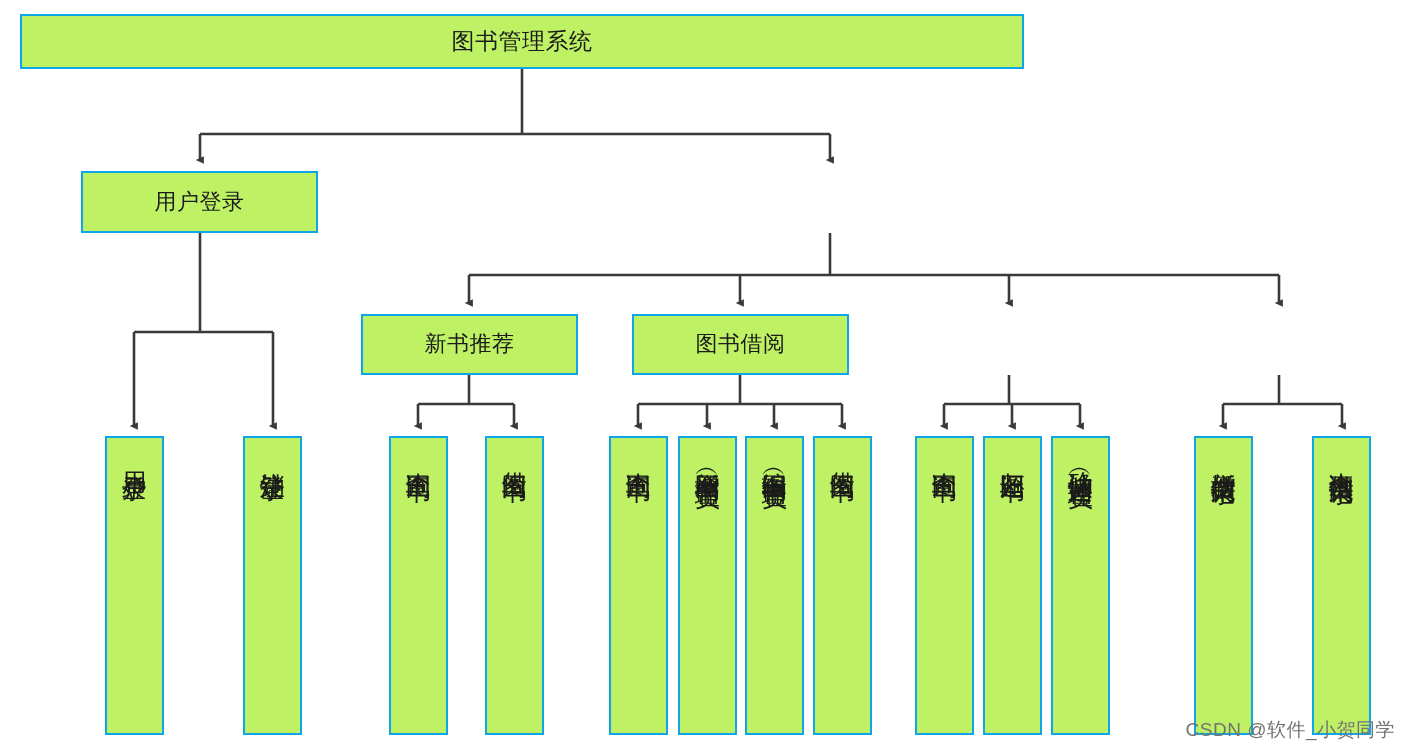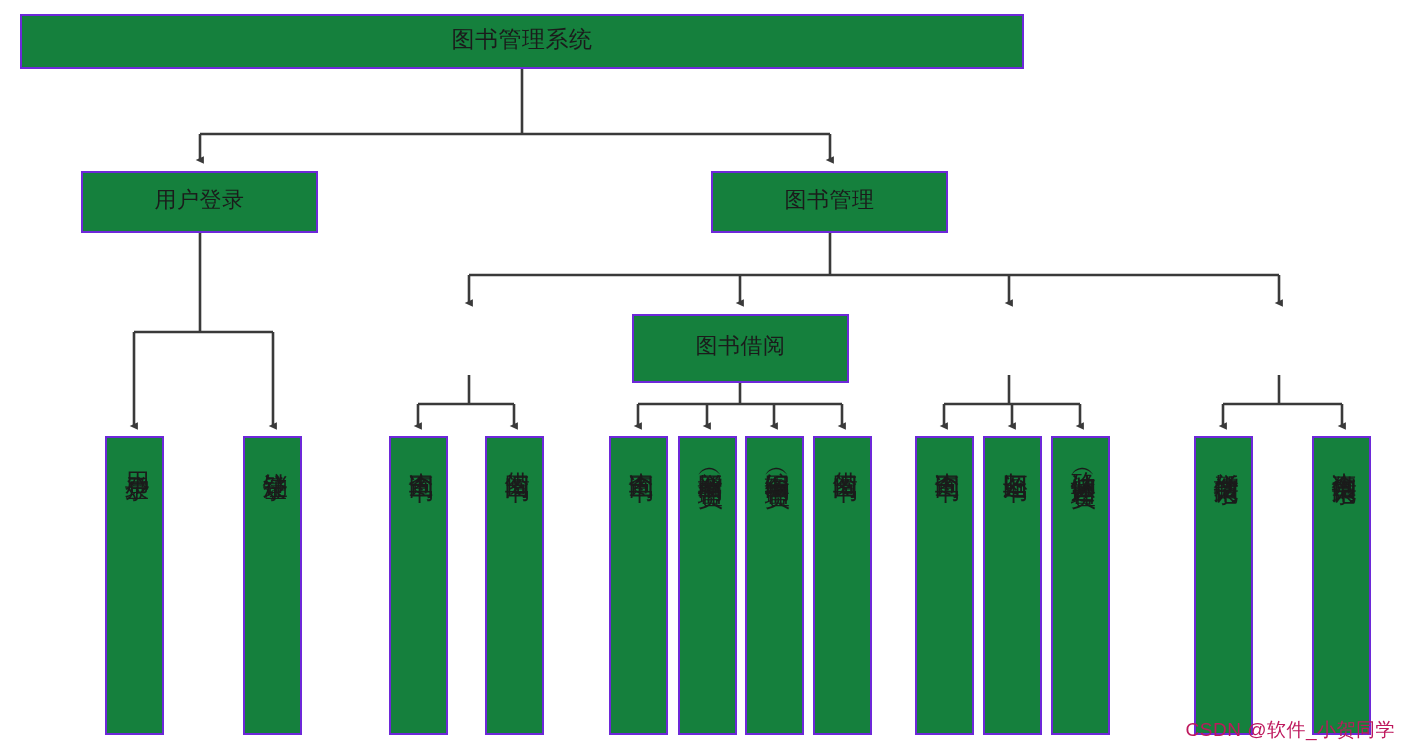--- a/index.html
+++ b/index.html
@@ -24,27 +24,26 @@
     position: absolute;
     left: 0;
     top: 0;
     width: 1405px;
     height: 747px;
     pointer-events: none;
   }
   .node {
     position: absolute;
     box-sizing: border-box;
-    background: #15803d;
-    border: 2px solid #6d28d9;
+    background: #bef264;
+    border: 2px solid #0ea5e9;
     display: flex;
     align-items: center;
     justify-content: center;
     color: #1b1b1b;
-    font-family: Liberation Mono, monospace;
   }
   .node.horizontal .node-label {
     writing-mode: horizontal-tb;
     font-size: 22px;
     line-height: 1.2;
     letter-spacing: 0.5px;
     white-space: nowrap;
   }
   .node.vertical {
     align-items: flex-start;
@@ -61,21 +60,21 @@
     text-align: left;
   }
   .node.root .node-label {
     font-size: 23px;
   }
   .watermark {
     position: absolute;
     right: 10px;
     bottom: 4px;
     font-size: 19px;
-    color: #be185d;
+    color: #737373;
     letter-spacing: 0.5px;
     white-space: nowrap;
     user-select: none;
   }
 </style>
 </head>
 <body>
 
 <div id="diagram-root">
 
@@ -129,25 +128,25 @@
     </g>
   </svg>
 
   <div class="node horizontal root" style="left:20px; top:14px; width:1004px; height:55px;">
     <span class="node-label">图书管理系统</span>
   </div>
 
   <div class="node horizontal" style="left:81px; top:171px; width:237px; height:62px;">
     <span class="node-label">用户登录</span>
   </div>
-  <div class="node horizontal" style="left:711px; top:171px; width:237px; height:62px;">
-    <span class="node-label">图书管理</span>
+
+  <div class="node horizontal" style="left:361px; top:314px; width:217px; height:61px;">
+    <span class="node-label">新书推荐</span>
   </div>
-
-  <div class="node horizontal" style="left:632px; top:314px; width:217px; height:69px;">
+  <div class="node horizontal" style="left:632px; top:314px; width:217px; height:61px;">
     <span class="node-label">图书借阅</span>
   </div>
 
   <div class="node vertical" style="left:105px; top:436px; width:59px; height:299px;">
     <span class="node-label">用户登录</span>
   </div>
   <div class="node vertical" style="left:243px; top:436px; width:59px; height:299px;">
     <span class="node-label">注销登录</span>
   </div>
 

